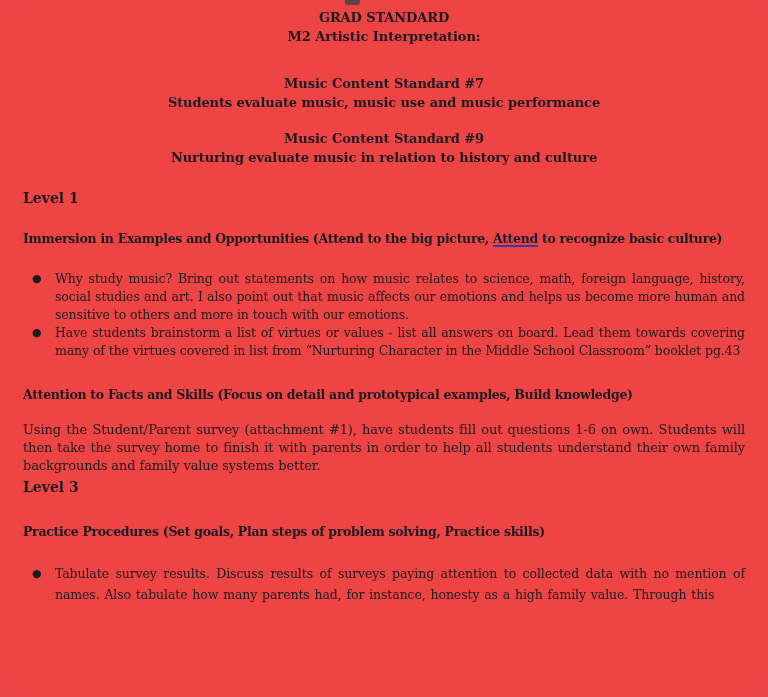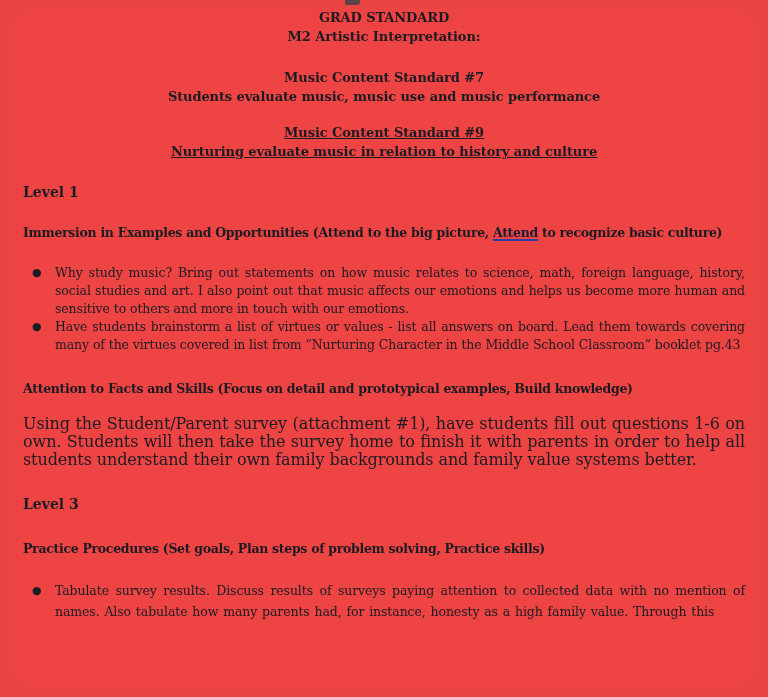--- a/index.html
+++ b/index.html
@@ -15,37 +15,37 @@
     font-family: "DejaVu Serif", serif;
     color: #1b1b22;
   }
   .center-head {
     text-align: center;
     font-weight: bold;
     font-size: 13px;
     line-height: 19px;
     letter-spacing: -0.1px;
   }
-  .std-block-1 { margin-top: 22px; }
-  .std-block-2 { margin-top: 17px; text-decoration: underline; }
+  .std-block-1 { margin-top: 28px; }
+  .std-block-2 { margin-top: 17px; }
   .level-heading {
     font-weight: bold;
     font-size: 14px;
     line-height: 19px;
     margin-top: 22px;
   }
   .section-subheading {
     font-weight: bold;
     font-size: 12.5px;
     line-height: 19px;
     letter-spacing: -0.3px;
     margin-top: 21px;
   }
   .mt-18 { margin-top: 25px; }
-  .mt-17 { margin-top: 26px; }
+  .mt-17 { margin-top: 3px; }
   .learn-link {
     text-decoration: underline;
     text-decoration-color: #2b3f9e;
     text-decoration-thickness: 1.5px;
     text-underline-offset: 2px;
     color: #181d33;
     cursor: pointer;
   }
   .bullets { margin-top: 22px; }
   .bullet-item { display: flex; }
@@ -59,21 +59,21 @@
   .bullet-text {
     flex: 1;
     text-align: justify;
     font-size: 12.5px;
     line-height: 18px;
     letter-spacing: -0.1px;
   }
   .body-para {
     margin-top: 17px;
     text-align: justify;
-    font-size: 16px;
+    font-size: 13px;
     line-height: 18px;
     letter-spacing: -0.1px;
   }
   .bullets-wide .bullet-text { line-height: 21px; word-spacing: 1px; }
   .bullets-wide .bullet-marker { line-height: 21px; }
   .scan-artifact {
     position: absolute;
     left: 345px;
     top: 0;
     width: 15px;

